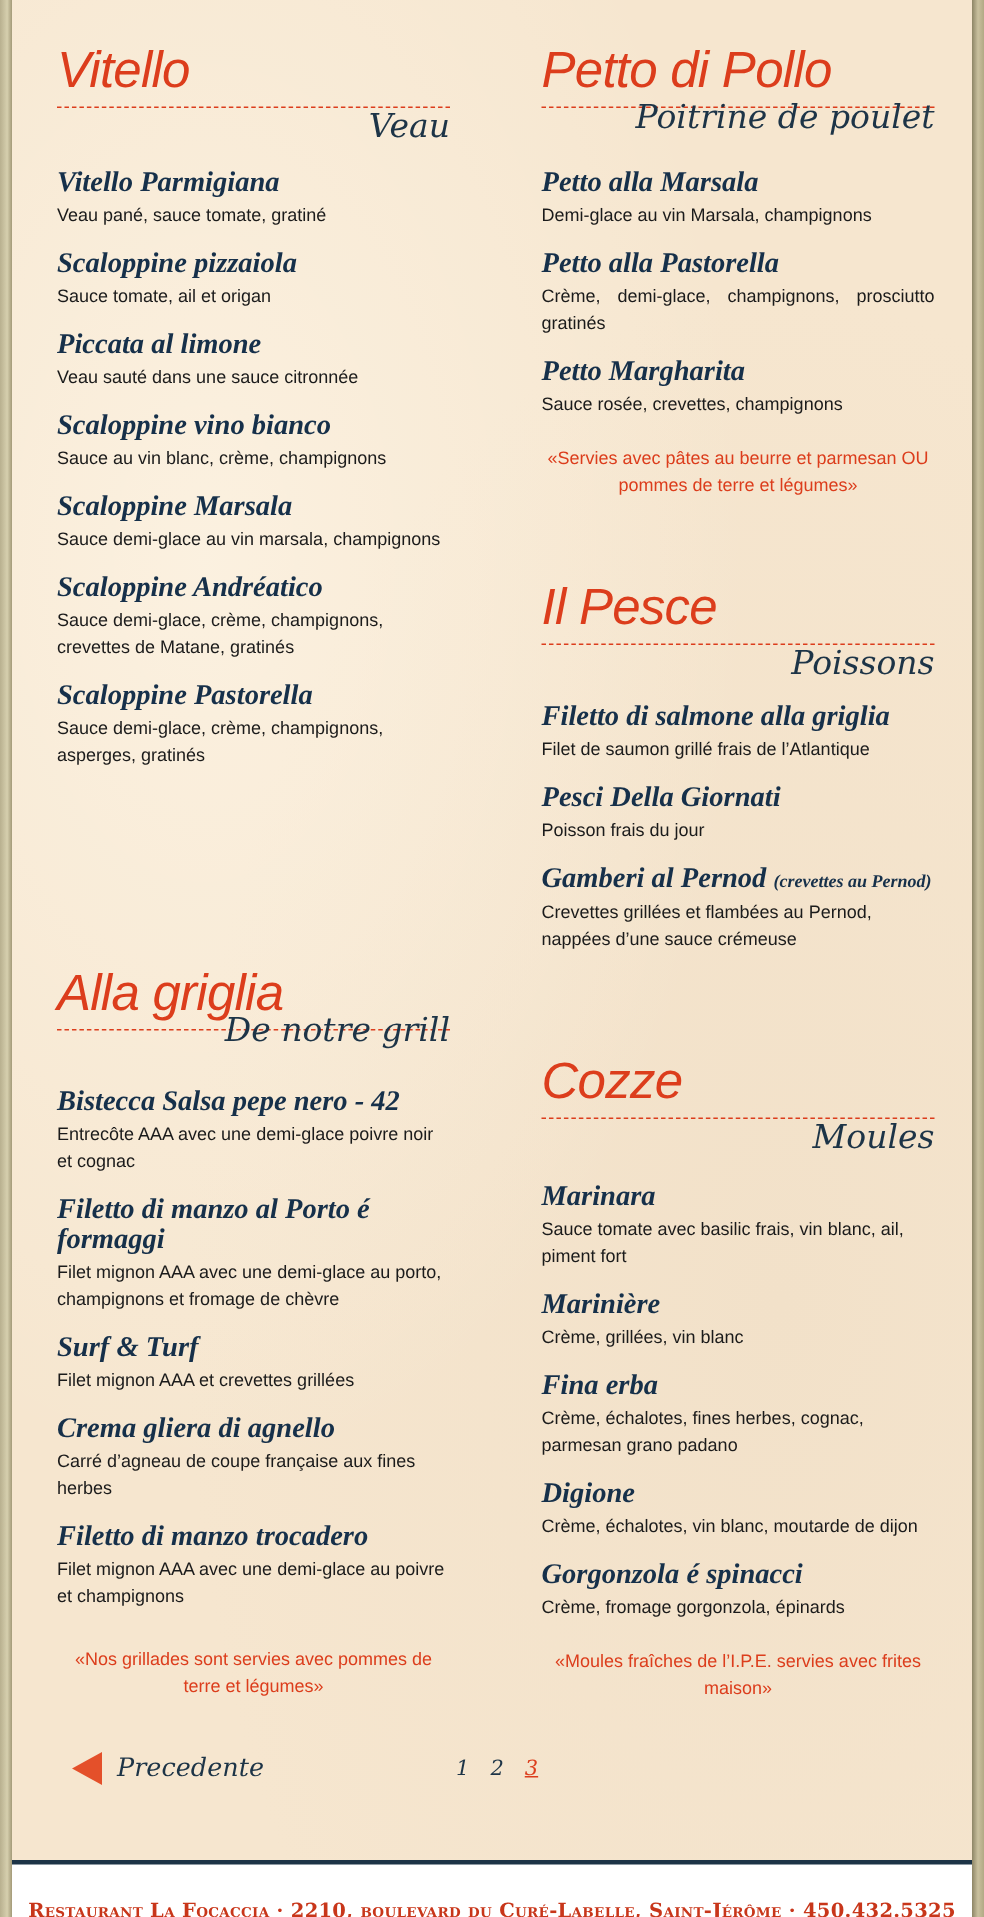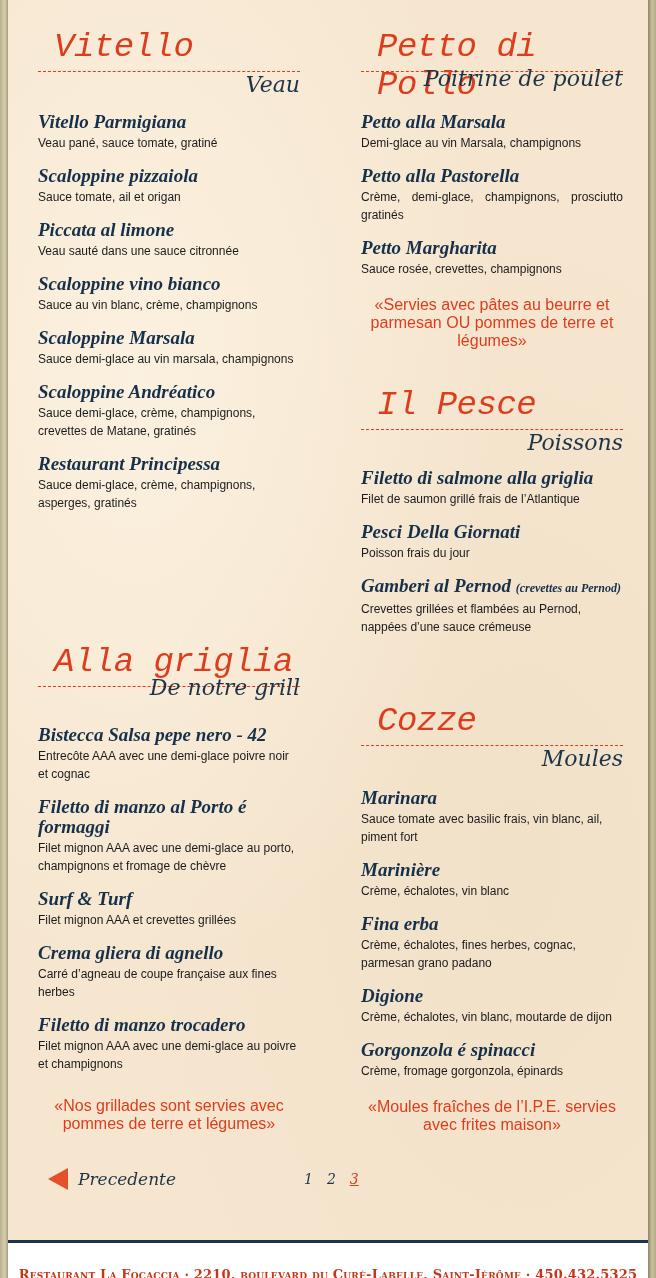--- a/index.html
+++ b/index.html
@@ -27,22 +27,22 @@
     position:absolute; left:0; right:0; top:24px; text-align:center;
     font-family:"DejaVu Serif", serif; font-variant:small-caps; font-weight:bold;
     font-size:13px; color:#c8361a; letter-spacing:0.2px;
   }
   .col { position:absolute; width:262px; }
   .col.left { left:30px; }
   .col.right { left:353px; }
 
   .section-head { position:relative; height:90px; }
   .section-title {
-    position:absolute; left:16px; top:18px;
-    font-family:Liberation Mono, monospace; font-style:italic;
+    position:absolute; left:0; top:18px;
+    font-family:Liberation Sans, sans-serif; font-style:italic;
     font-size:34px; color:#dc3d1c; letter-spacing:-0.5px;
   }
   .section-rule {
     position:absolute; left:0; right:0; top:61px;
     border-top:1px dashed #dc3d1c;
   }
   .section-sub {
     position:absolute; right:0; top:62px;
     font-family:"DejaVu Serif", serif; font-style:italic;
     font-size:22px; color:#1d3447;
@@ -51,21 +51,21 @@
   .item { margin-top:14px; }
   .item-name {
     font-family:"Liberation Serif", serif; font-style:italic; font-weight:bold;
     font-size:19px; line-height:20px; color:#16304a;
   }
   .item-name .small { font-size:12px; }
   .item-desc {
     font-size:12px; line-height:18px; color:#1b1b1b; margin-top:2px;
   }
   .note {
-    text-align:center; font-size:16px; line-height:18px; color:#dc3d1c;
+    text-align:center; font-size:12px; line-height:18px; color:#dc3d1c;
     margin-top:24px; padding:0 2px;
   }
 
   .pager { position:absolute; left:40px; top:1168px; width:320px; height:30px; }
   .prev-btn { position:absolute; left:0; top:0; display:flex; align-items:center; cursor:pointer; }
   .prev-arrow { width:0; height:0; border-top:11px solid transparent; border-bottom:11px solid transparent;
     border-right:20px solid #e4502a; margin-right:10px; }
   .prev-label { font-family:"DejaVu Serif", serif; font-style:italic; font-size:17px; color:#1d3447; }
   .page-nums { position:absolute; left:256px; top:3px; display:flex; gap:14px; }
   .page-num { font-family:"DejaVu Serif", serif; font-style:italic; font-size:14px; color:#1d3447; cursor:pointer; }
@@ -103,21 +103,21 @@
       </div>
     <div class="item">
         <div class="item-name">Scaloppine Marsala</div>
         <div class="item-desc">Sauce demi-glace au vin marsala, champignons</div>
       </div>
     <div class="item">
         <div class="item-name">Scaloppine Andréatico</div>
         <div class="item-desc">Sauce demi-glace, crème, champignons, crevettes de Matane, gratinés</div>
       </div>
     <div class="item">
-        <div class="item-name">Restaurant Principessa</div>
+        <div class="item-name">Scaloppine Pastorella</div>
         <div class="item-desc">Sauce demi-glace, crème, champignons, asperges, gratinés</div>
       </div>
   </div>
 
   <div class="col left" style="top:625px;">
     <div class="section-head">
       <div class="section-title">Alla griglia</div>
       <div class="section-rule"></div>
       <div class="section-sub" style="top:50px;">De notre grill</div>
     </div>
@@ -190,21 +190,21 @@
       <div class="section-title">Cozze</div>
       <div class="section-rule"></div>
       <div class="section-sub">Moules</div>
     </div>
     <div class="item" style="margin-top:14px">
         <div class="item-name">Marinara</div>
         <div class="item-desc">Sauce tomate avec basilic frais, vin blanc, ail, piment fort</div>
       </div>
     <div class="item">
         <div class="item-name">Marinière</div>
-        <div class="item-desc">Crème, échalotes, vin blanc</div>
+        <div class="item-desc">Crème, grillées, vin blanc</div>
       </div>
     <div class="item">
         <div class="item-name">Fina erba</div>
         <div class="item-desc">Crème, échalotes, fines herbes, cognac, parmesan grano padano</div>
       </div>
     <div class="item">
         <div class="item-name">Digione</div>
         <div class="item-desc">Crème, échalotes, vin blanc, moutarde de dijon</div>
       </div>
     <div class="item">

